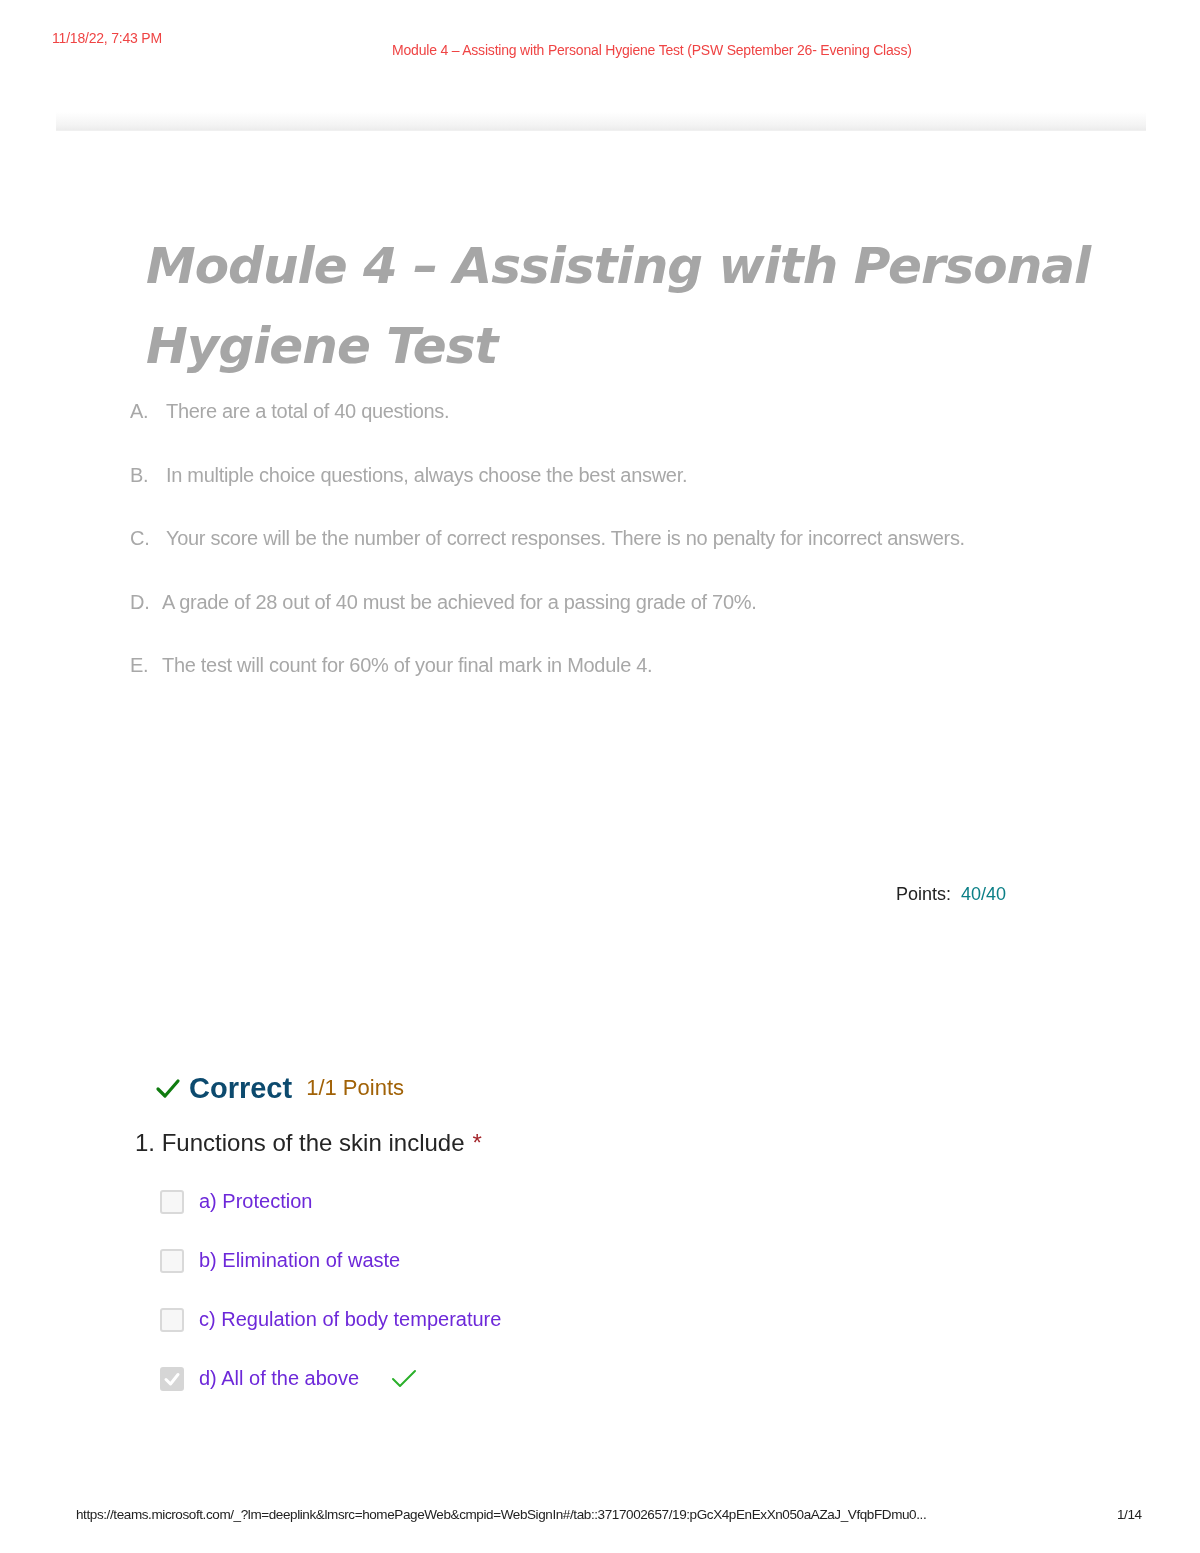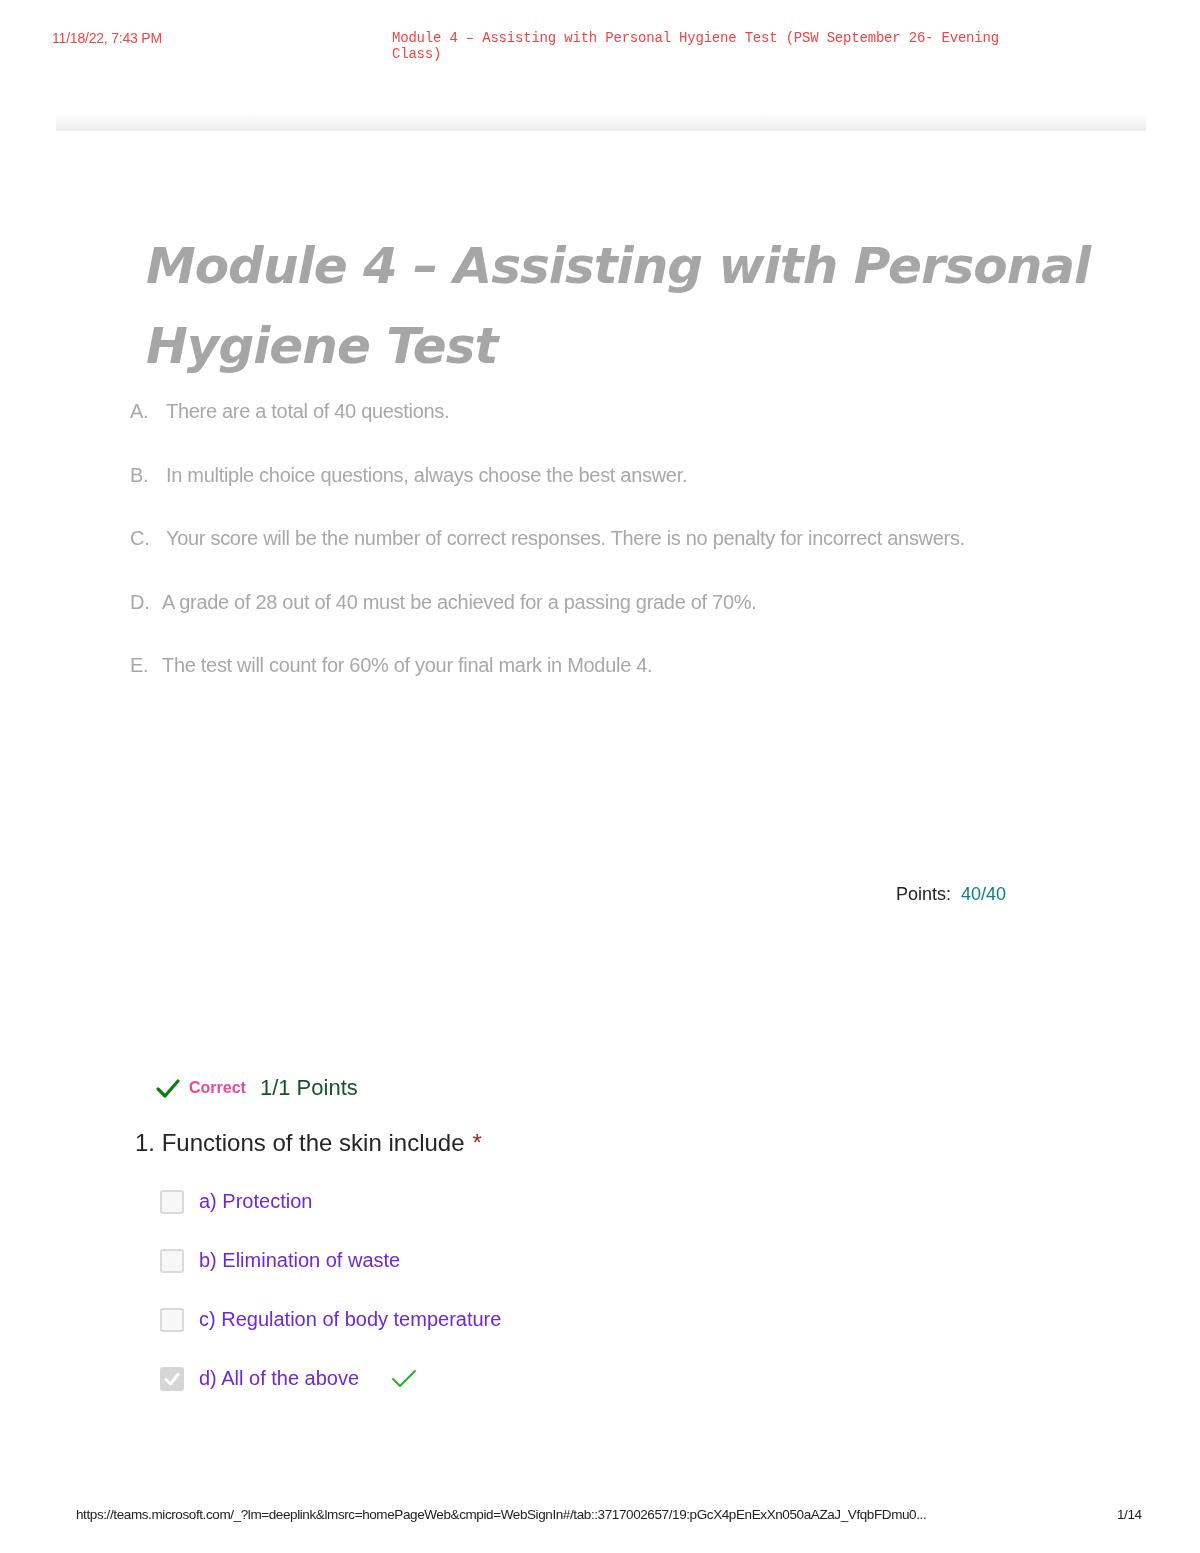--- a/index.html
+++ b/index.html
@@ -27,22 +27,21 @@
       letter-spacing: -0.2px;
     }
     .print-header .date {
       position: absolute;
       left: 52px;
       top: 0;
     }
     .print-header .doc-title {
       position: absolute;
       left: 392px;
-      top: 0;
-      font-family: Liberation Mono, monospace;
+      top: 12px;
     }
     .top-bar-shadow {
       position: absolute;
       left: 56px;
       top: 112px;
       width: 1090px;
       height: 18px;
       background: linear-gradient(to bottom, #ffffff 0%, #f4f4f4 70%, #ececec 100%);
       border-bottom: 1px solid #f0f0f0;
     }
@@ -106,27 +105,27 @@
       align-items: center;
       margin-left: 20px;
       height: 36px;
     }
     .result-row .check-icon {
       width: 26px;
       height: 26px;
       margin-right: 8px;
     }
     .result-row .status {
-      color: #ec4899;
+      color: #0c4a6e;
       font-weight: bold;
-      font-size: 16px;
+      font-size: 29px;
       margin-right: 14px;
     }
     .result-row .score {
-      color: #14532d;
+      color: #a16207;
       font-size: 22px;
     }
     .question-title {
       margin-top: 20px;
       font-size: 24px;
       color: #252525;
       height: 34px;
       display: flex;
       align-items: center;
     }

